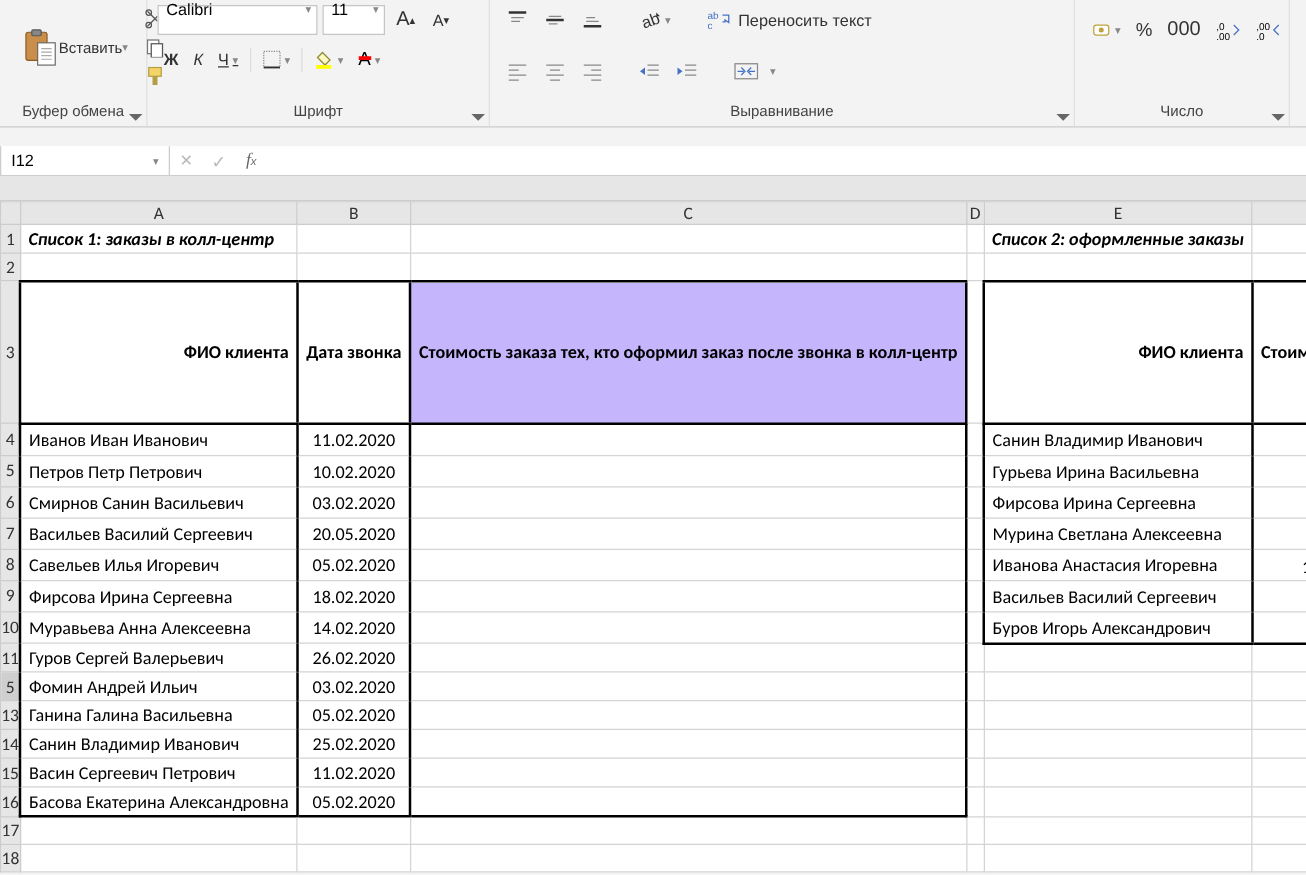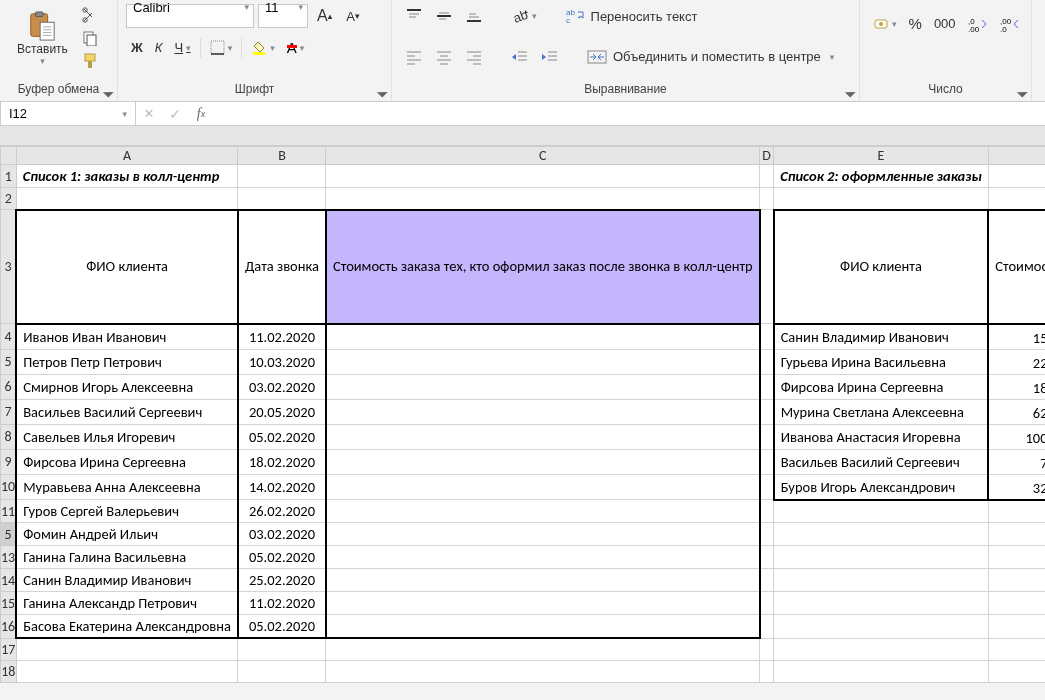--- a/index.html
+++ b/index.html
@@ -51,21 +51,21 @@
     border: 1px solid transparent;
     padding: 2px 4px;
     cursor: default;
     font-size: 13px;
     color: #333;
   }
   .drop::after { content: "▾"; font-size: 9px; color: #888; margin-left: 3px;}
 
   
   .paste-big {
-    display: flex; flex-direction: column; align-items: center;
+    display: flex; flex-direction: row; align-items: center;
     padding: 4px 8px;
   }
   .clipboard-svg { width: 30px; height: 32px;}
   .sm-col { display:flex; flex-direction:column; gap:1px;}
 
   
   .font-box {
     border: 1px solid #c6c6c6;
     background: #fff;
     height: 24px;
@@ -83,20 +83,21 @@
   
   .al-svg { width:18px; height:16px; }
 
   
   .fbar {
     background: #fff;
     border-bottom: 1px solid #ccc;
     height: 24px;
     display: flex;
     align-items: stretch;
+    margin-top: 15px;
   }
   .namebox {
     width: 136px;
     border: 1px solid #ccc;
     border-top: none; border-bottom: none;
     padding: 0 8px;
     display:flex; align-items:center;
     background:#fff;
     font-size: 13px;
     position:relative;
@@ -137,22 +138,22 @@
     overflow: hidden;
     white-space: nowrap;
   }
   .thick-b { border-bottom: 2px solid #000 !important;}
   .thick-l { border-left: 2px solid #000 !important;}
   .thick-r { border-right: 2px solid #000 !important;}
   .bold-it { font-weight: bold; font-style: italic;}
   .ctr { text-align:center;}
   .rgt { text-align:right;}
   .hdr-cell {
-    font-weight: normal;
-    text-align: center;
+    font-weight: bold;
+    text-align: right;
     vertical-align: middle;
     white-space: normal;
     line-height: 1.25;
   }
   .yellow { background: #c4b5fd;}
   .rowhdr.sel { background:#cfcfcf;}
   .hdr-row3 { height: 114px;}
 </style>
 </head>
 <body>
@@ -322,38 +323,37 @@
               <line x1="7" y1="11" x2="16" y2="11" stroke="#888"></line>
               <path d="M1 5 L5 8 L1 11 Z" fill="#4472c4"></path>
             </svg>
           </div>
       </div>
       <div class="btn drop" style="gap:6px">
         <svg width="20" height="18">
             <rect x="1" y="3" width="18" height="12" fill="none" stroke="#888"></rect>
             <path d="M3 9 h5 M12 9 h5 M6 6 l3 3 l-3 3 M14 6 l-3 3 l3 3" fill="none" stroke="#4472c4"></path>
           </svg>
-        <span>Объединить и поместить в центре</span>
       </div>
     </div>
     <div class="group-title">Выравнивание</div>
     <span class="dlg">◢</span>
   </div>
 
   <div class="group" style="width:172px">
     <div>
       <div class="row" style="gap:2px;margin-top:8px">
         <div class="btn drop">
           <svg width="16" height="16">
               <rect x="2" y="4" width="12" height="8" rx="2" fill="#fff" stroke="#bfa13a"></rect>
               <circle cx="8" cy="8" r="2" fill="#bfa13a"></circle>
             </svg>
         </div>
         <div class="btn" style="font-size:15px">%</div>
-        <div class="btn" style="font-size:13px">000</div>
+        <div class="btn" style="font-size:16px">000</div>
         <div class="btn">
           <svg width="20" height="16">
               <text x="0" y="8" font-size="8">,0</text>
               <text x="0" y="16" font-size="8">,00</text>
               <path d="M14 4 L18 8 L14 12" fill="none" stroke="#4472c4"></path>
             </svg>
         </div>
         <div class="btn">
           <svg width="20" height="16">
               <text x="0" y="8" font-size="8">,00</text>
@@ -437,29 +437,29 @@
           <td class="cell thick-l">Иванов Иван Иванович</td>
           <td class="cell ctr thick-l">11.02.2020</td>
           <td class="cell thick-l thick-r"></td>
           <td class="cell "></td>
           <td class="cell thick-l">Санин Владимир Иванович</td>
           <td class="cell rgt thick-l thick-r">15 000,00 ₽</td>
         </tr>
         <tr class="">
           <th class="rowhdr">5</th>
           <td class="cell thick-l">Петров Петр Петрович</td>
-          <td class="cell ctr thick-l">10.03.2020</td>
+          <td class="cell ctr thick-l">10.02.2020</td>
           <td class="cell thick-l thick-r"></td>
           <td class="cell "></td>
           <td class="cell thick-l">Гурьева Ирина Васильевна</td>
           <td class="cell rgt thick-l thick-r">22 000,00 ₽</td>
         </tr>
         <tr class="">
           <th class="rowhdr">6</th>
-          <td class="cell thick-l">Смирнов Игорь Алексеевна</td>
+          <td class="cell thick-l">Смирнов Санин Васильевич</td>
           <td class="cell ctr thick-l">03.02.2020</td>
           <td class="cell thick-l thick-r"></td>
           <td class="cell "></td>
           <td class="cell thick-l">Фирсова Ирина Сергеевна</td>
           <td class="cell rgt thick-l thick-r">18 000,00 ₽</td>
         </tr>
         <tr class="">
           <th class="rowhdr">7</th>
           <td class="cell thick-l">Васильев Василий Сергеевич</td>
           <td class="cell ctr thick-l">20.05.2020</td>
@@ -526,21 +526,21 @@
           <th class="rowhdr">14</th>
           <td class="cell thick-l">Санин Владимир Иванович</td>
           <td class="cell ctr thick-l">25.02.2020</td>
           <td class="cell thick-l thick-r"></td>
           <td class="cell "></td>
           <td class="cell "></td>
           <td class="cell "></td>
         </tr>
         <tr class="">
           <th class="rowhdr">15</th>
-          <td class="cell thick-l">Ганина Александр Петрович</td>
+          <td class="cell thick-l">Васин Сергеевич Петрович</td>
           <td class="cell ctr thick-l">11.02.2020</td>
           <td class="cell thick-l thick-r"></td>
           <td class="cell "></td>
           <td class="cell "></td>
           <td class="cell "></td>
         </tr>
         <tr class="">
           <th class="rowhdr">16</th>
           <td class="cell thick-l thick-b">Басова Екатерина Александровна</td>
           <td class="cell ctr thick-l thick-b">05.02.2020</td>

